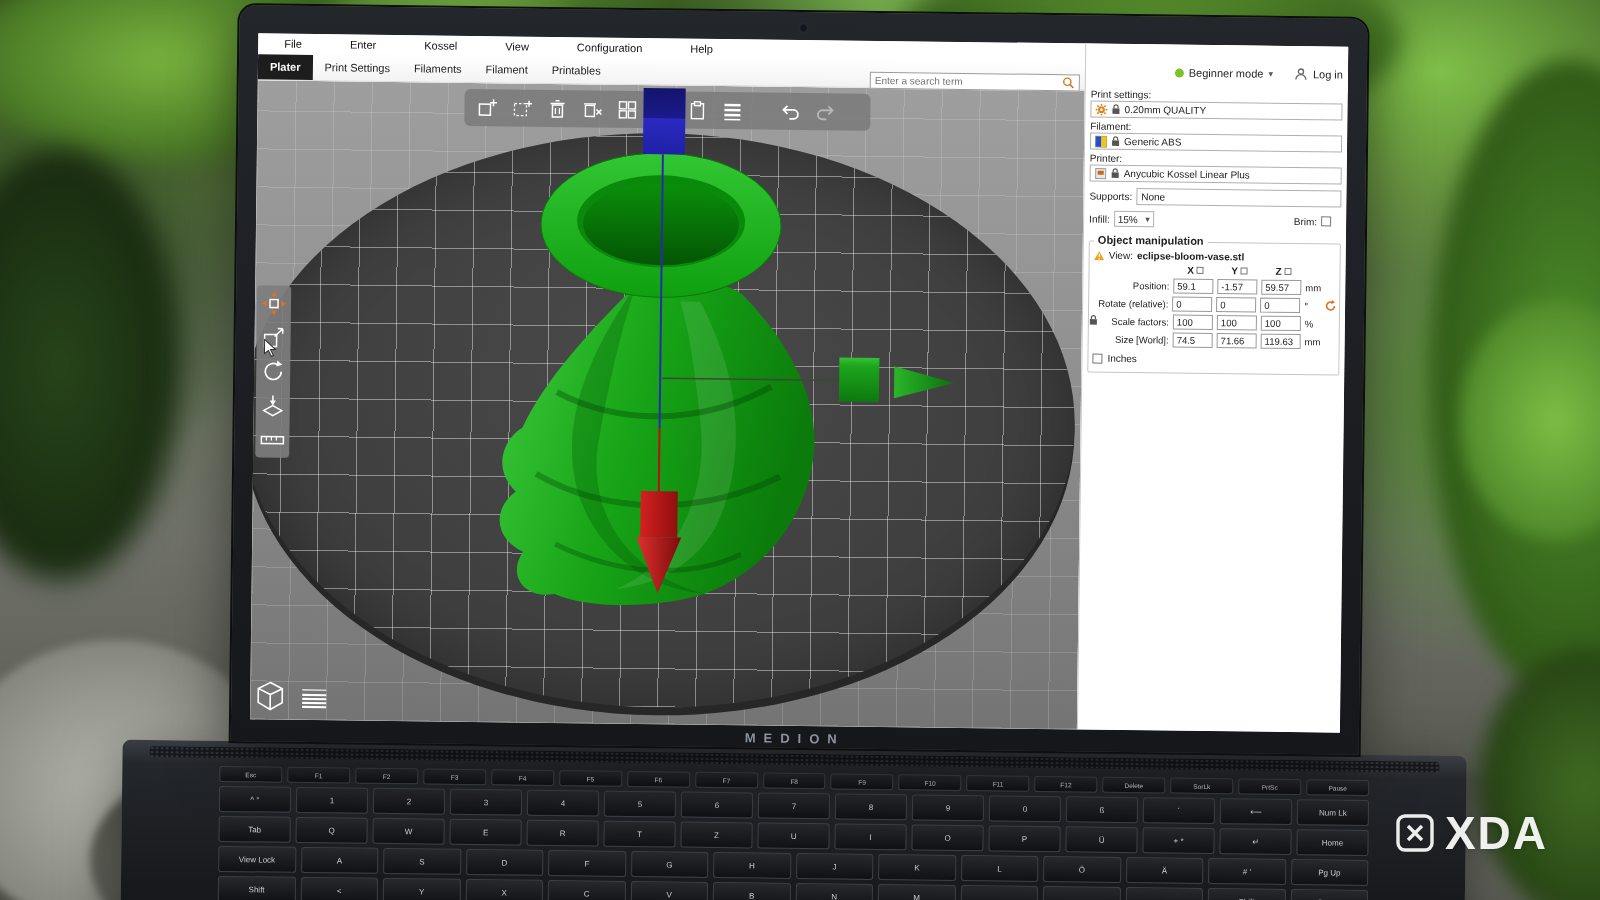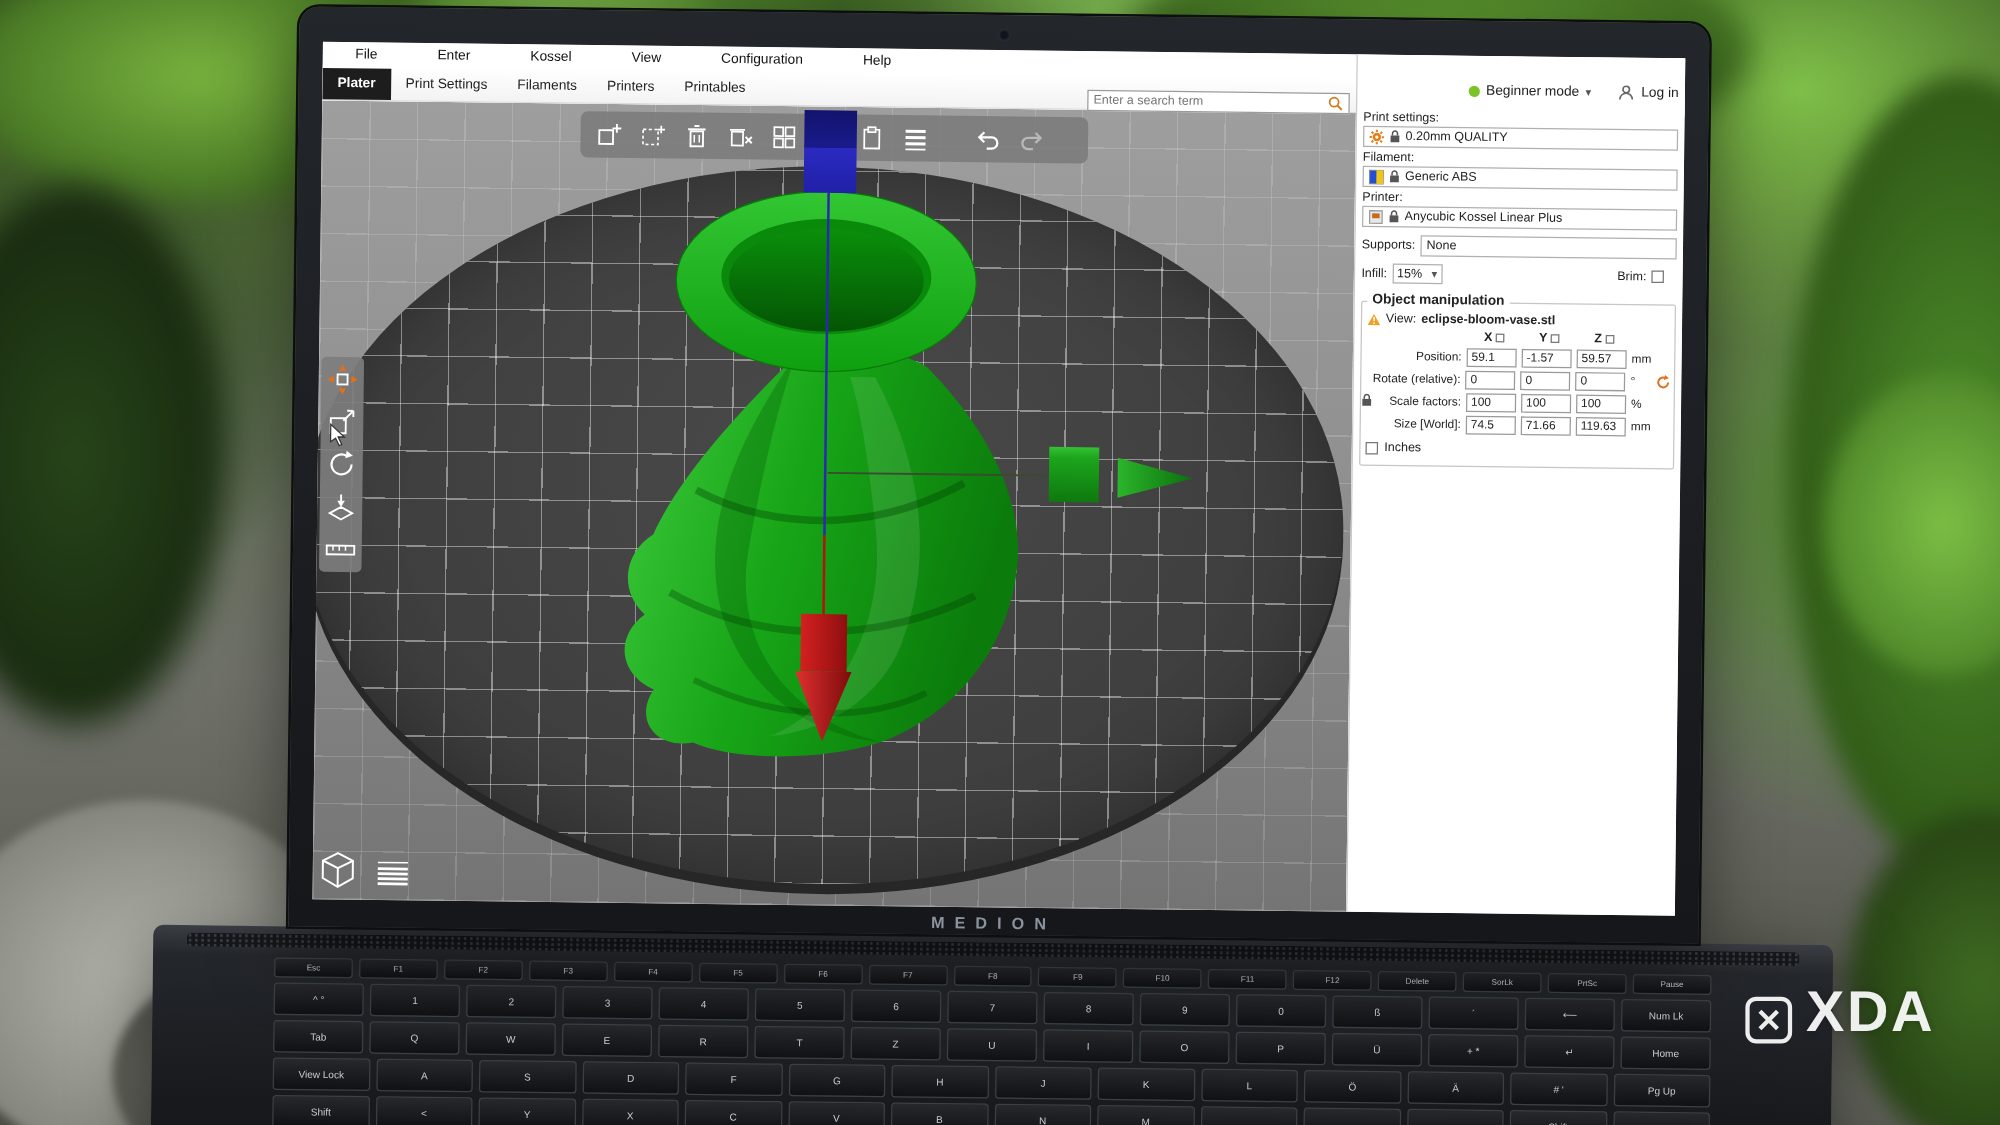--- a/index.html
+++ b/index.html
@@ -114,21 +114,21 @@
   .mlabel { width:82px; text-align:right; padding-right:4px; white-space:nowrap; font-size:9.5px; }
   .axis-h { width:44px; display:flex; align-items:center; justify-content:center; gap:3px; font-weight:bold; }
   .axis-ico { width:7px; height:7px; border:1px solid #777; display:inline-block; }
   .mi { width:40px; height:15px; border:1px solid #9a9a9a; font-size:9.5px; padding:0 3px; margin-right:4px;
     font-family:"Liberation Sans",sans-serif; color:#222; }
   .unit { width:20px; font-size:9.5px; }
   .row-lock-icon { position:absolute; left:-2px; top:1px; }
   .inches-row { display:flex; align-items:center; gap:5px; margin:6px 0 2px 2px; }
 
   
-  .watermark { position:absolute; right:52px; bottom:64px; display:flex; align-items:flex-end; gap:10px; opacity:.92; z-index:20; }
+  .watermark { position:absolute; right:52px; bottom:40px; display:flex; align-items:center; gap:10px; opacity:.92; z-index:20; }
   .wm-text { font-size:46px; font-weight:800; color:#ffffff; letter-spacing:2px; text-shadow:0 0 6px rgba(0,0,0,.25); }
 </style>
 </head>
 <body>
 
 <div class="blob b1"></div>
 <div class="blob b2"></div>
 <div class="blob b3"></div>
 <div class="blob b4"></div>
 <div class="blob b5"></div>
@@ -151,21 +151,21 @@
             <span class="menu-item">Enter</span>
             <span class="menu-item">Kossel</span>
             <span class="menu-item">View</span>
             <span class="menu-item">Configuration</span>
             <span class="menu-item">Help</span>
           </div>
         <div class="tabrow">
             <span class="tab active">Plater</span>
             <span class="tab">Print Settings</span>
             <span class="tab">Filaments</span>
-            <span class="tab">Printers</span>
+            <span class="tab">Filament</span>
             <span class="tab">Printables</span>
           </div>
         <div class="search">
           <input placeholder="Enter a search term" style="">
           <svg width="13" height="13" viewBox="0 0 13 13">
             <circle cx="5.5" cy="5.5" r="3.6" fill="none" stroke="#d07b20" stroke-width="1.4"></circle>
             <line x1="8.3" y1="8.3" x2="11.6" y2="11.6" stroke="#d07b20" stroke-width="1.6"></line>
           </svg>
         </div>
       </div>

